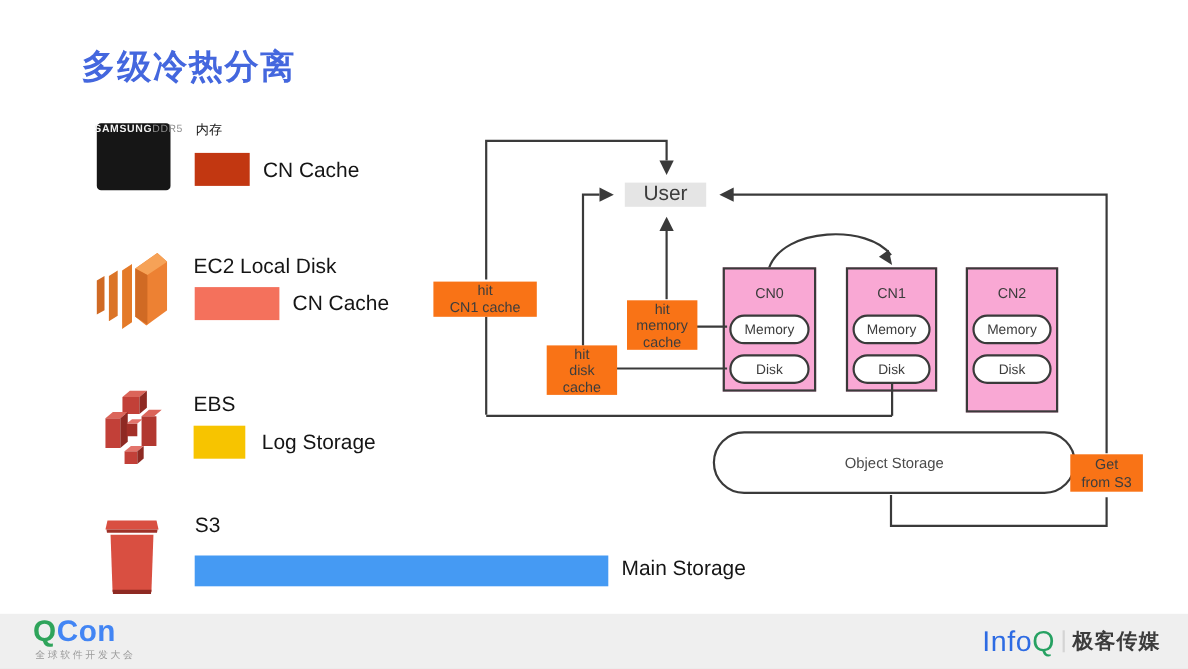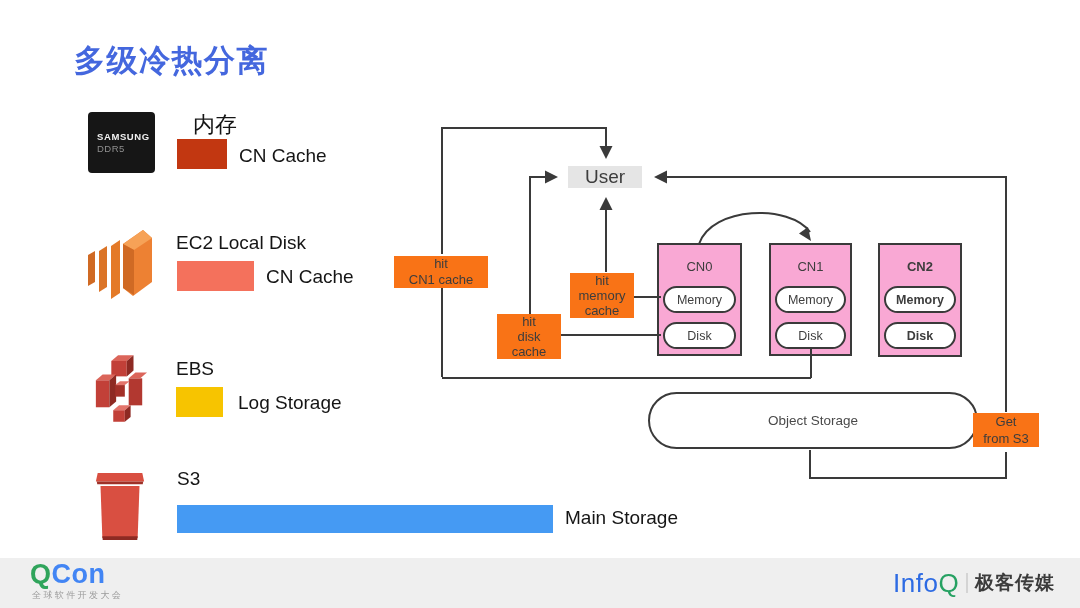--- a/index.html
+++ b/index.html
@@ -5,25 +5,25 @@
   html,body{margin:0;padding:0;background:#c8c8c8;}
   #slide{
     position:relative;width:1080px;height:608px;background:#ffffff;
     font-family:"Liberation Sans","DejaVu Sans",sans-serif;overflow:hidden;
   }
   .abs{position:absolute;}
   
   #title{left:74px;top:40px;font-size:31px;font-weight:700;letter-spacing:1.5px;}
   
   #chip{left:88px;top:112px;width:67px;height:61px;background:#161616;border-radius:4px;
-        display:flex;flex-direction:column;justify-content:center;padding-left:9px;box-sizing:border-box;}
+        display:flex;flex-direction:row;justify-content:center;padding-left:9px;box-sizing:border-box;}
   .chip-l1{font-size:9.5px;font-weight:700;color:#f1f1f1;letter-spacing:.6px;line-height:12px;}
   .chip-l2{font-size:9.5px;color:#8f8f8f;letter-spacing:.5px;line-height:12px;}
   .leg-label{font-size:19px;color:#151515;}
-  #mem-label{left:193px;top:110px;font-size:22px;}
+  #mem-label{left:178px;top:110px;font-size:12px;}
   .swatch{box-sizing:border-box;}
   #swatch-mem{left:177px;top:139px;width:50px;height:30px;}
   #cncache1{left:239px;top:145px;}
   #ec2-icon{left:86px;top:222px;}
   #ec2-label{left:176px;top:232px;}
   #swatch-ec2{left:177px;top:261px;width:77px;height:30px;}
   #cncache2{left:266px;top:266px;}
   #ebs-icon{left:92px;top:346px;}
   #ebs-label{left:176px;top:358px;}
   #swatch-ebs{left:176px;top:387px;width:47px;height:30px;}
@@ -36,21 +36,21 @@
   .layer{left:0;top:0;pointer-events:none;}
   #lines-bottom{z-index:1;}
   .boxz{z-index:2;}
   #lines-top{z-index:3;}
   .lblz{z-index:4;}
   .flow-line{stroke:#3a3a3a;stroke-width:2;fill:none;}
   .flow-head{fill:#3a3a3a;stroke:none;}
   .cn-box{border:2px solid #3a3a3a;background:#f9a8d4;box-sizing:border-box;}
   #cn0{left:657px;top:243px;width:85px;height:113px;}
   #cn1{left:769px;top:243px;width:83px;height:113px;}
-  #cn2{left:878px;top:243px;width:84px;height:114px;font-weight:bold;}
+  #cn2{left:878px;top:243px;width:84px;height:132px;}
   .cn-name{text-align:center;margin-top:14px;font-size:13px;color:#3d3d3d;}
   .cn-pill{position:absolute;left:4px;right:4px;height:27px;border:2px solid #3a3a3a;border-radius:13.5px;
            background:#fff;display:flex;align-items:center;justify-content:center;
            font-size:12.5px;color:#3d3d3d;box-sizing:border-box;}
   .pill-mem{top:41px;}
   .pill-disk{top:77px;}
   #object-storage{left:648px;top:392px;width:330px;height:57px;border:2px solid #3a3a3a;border-radius:28.5px;
            background:#fff;display:flex;align-items:center;justify-content:center;font-size:13.5px;color:#4a4a4a;box-sizing:border-box;}
   .edge-label{white-space:pre-line;text-align:center;font-size:13px;line-height:16px;color:#3d3d3d;background:#f97316;}
   #user-label{left:568px;top:166px;width:74px;text-align:center;font-size:19px;color:#3d3d3d;background:#e5e5e5;}

